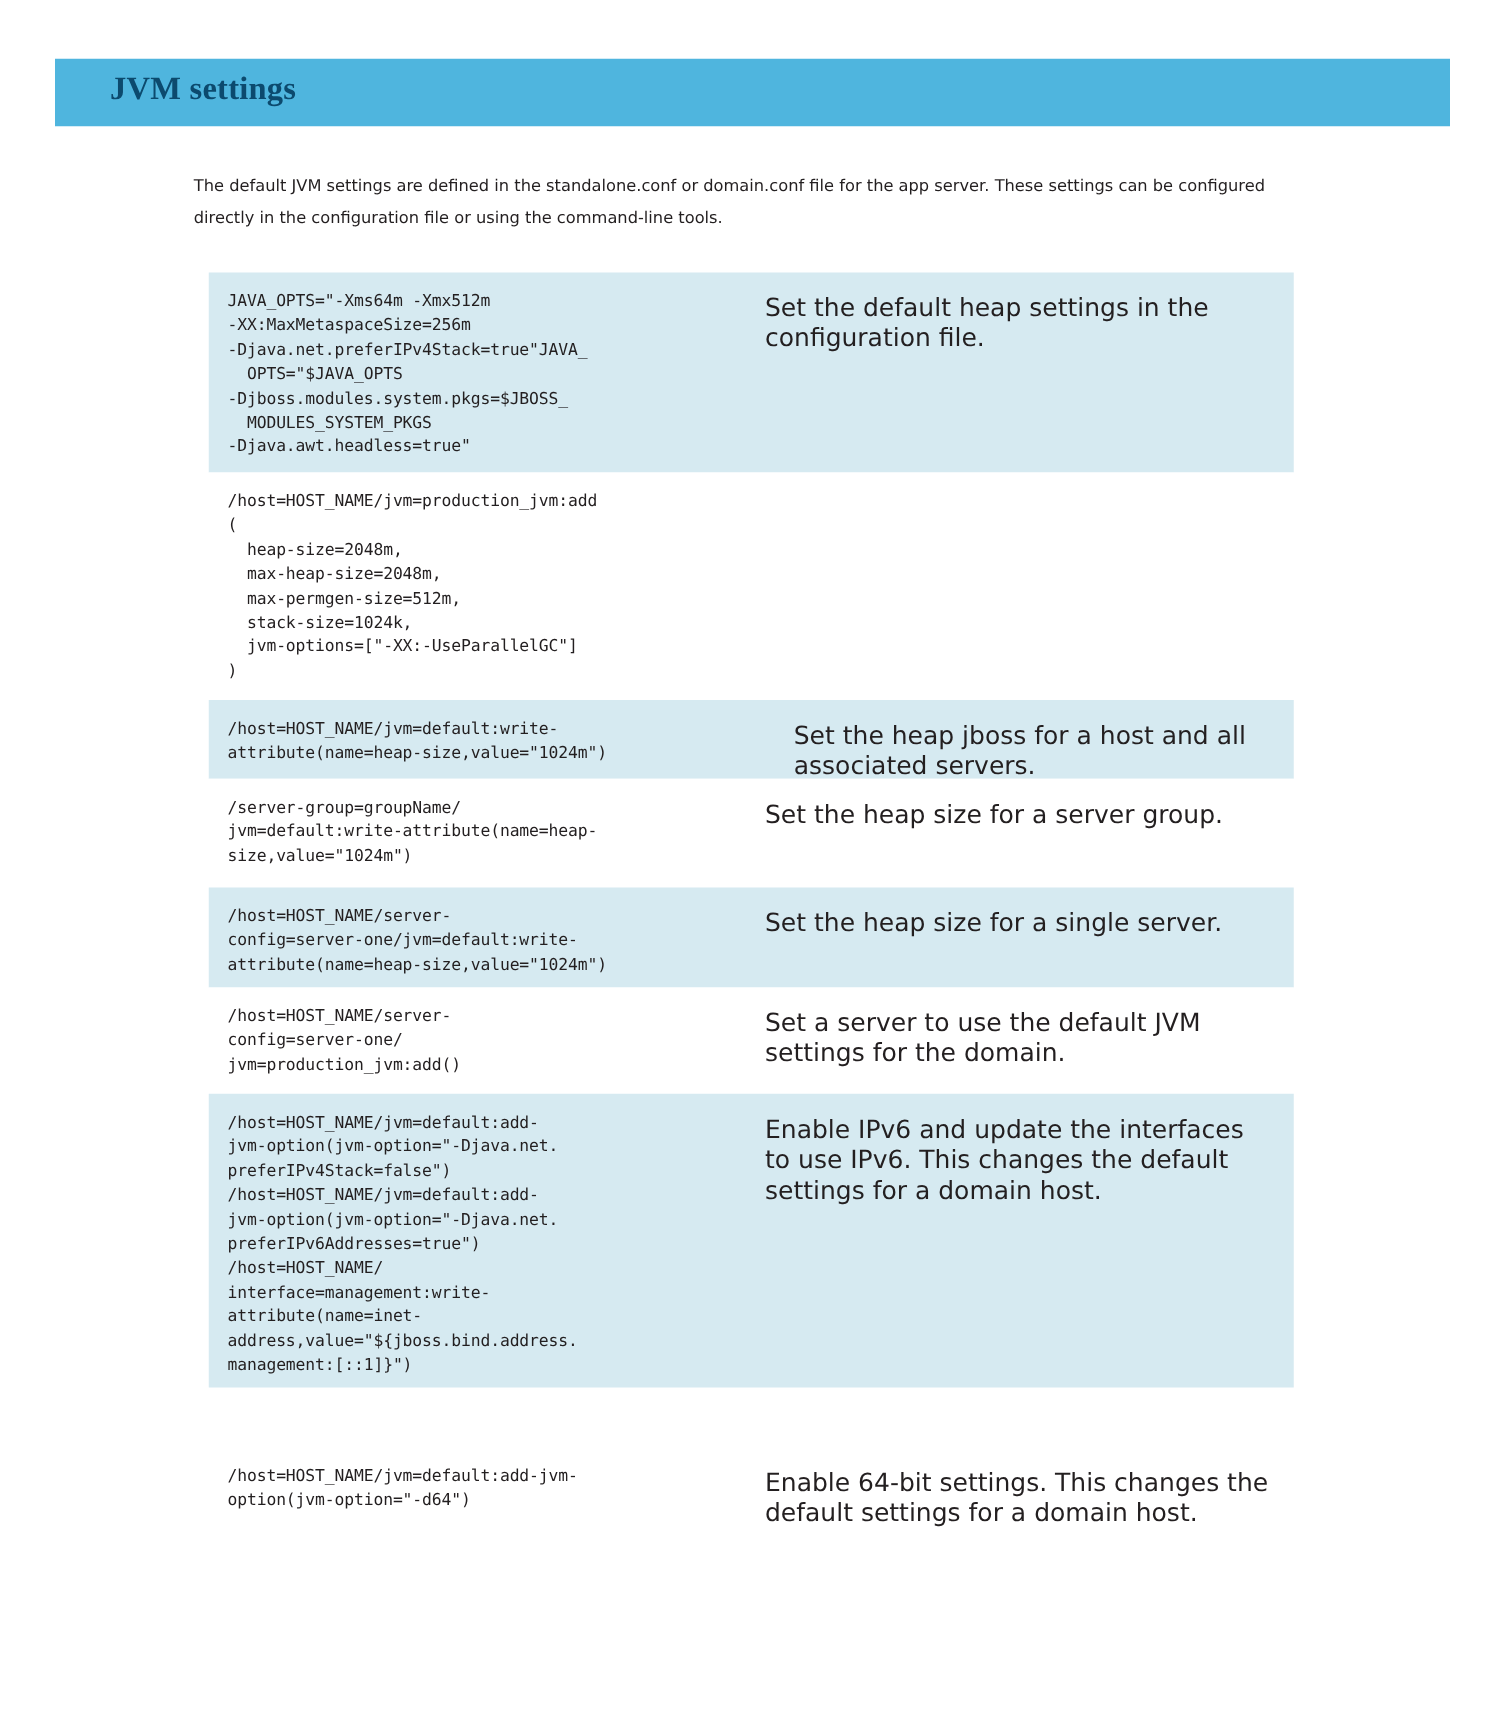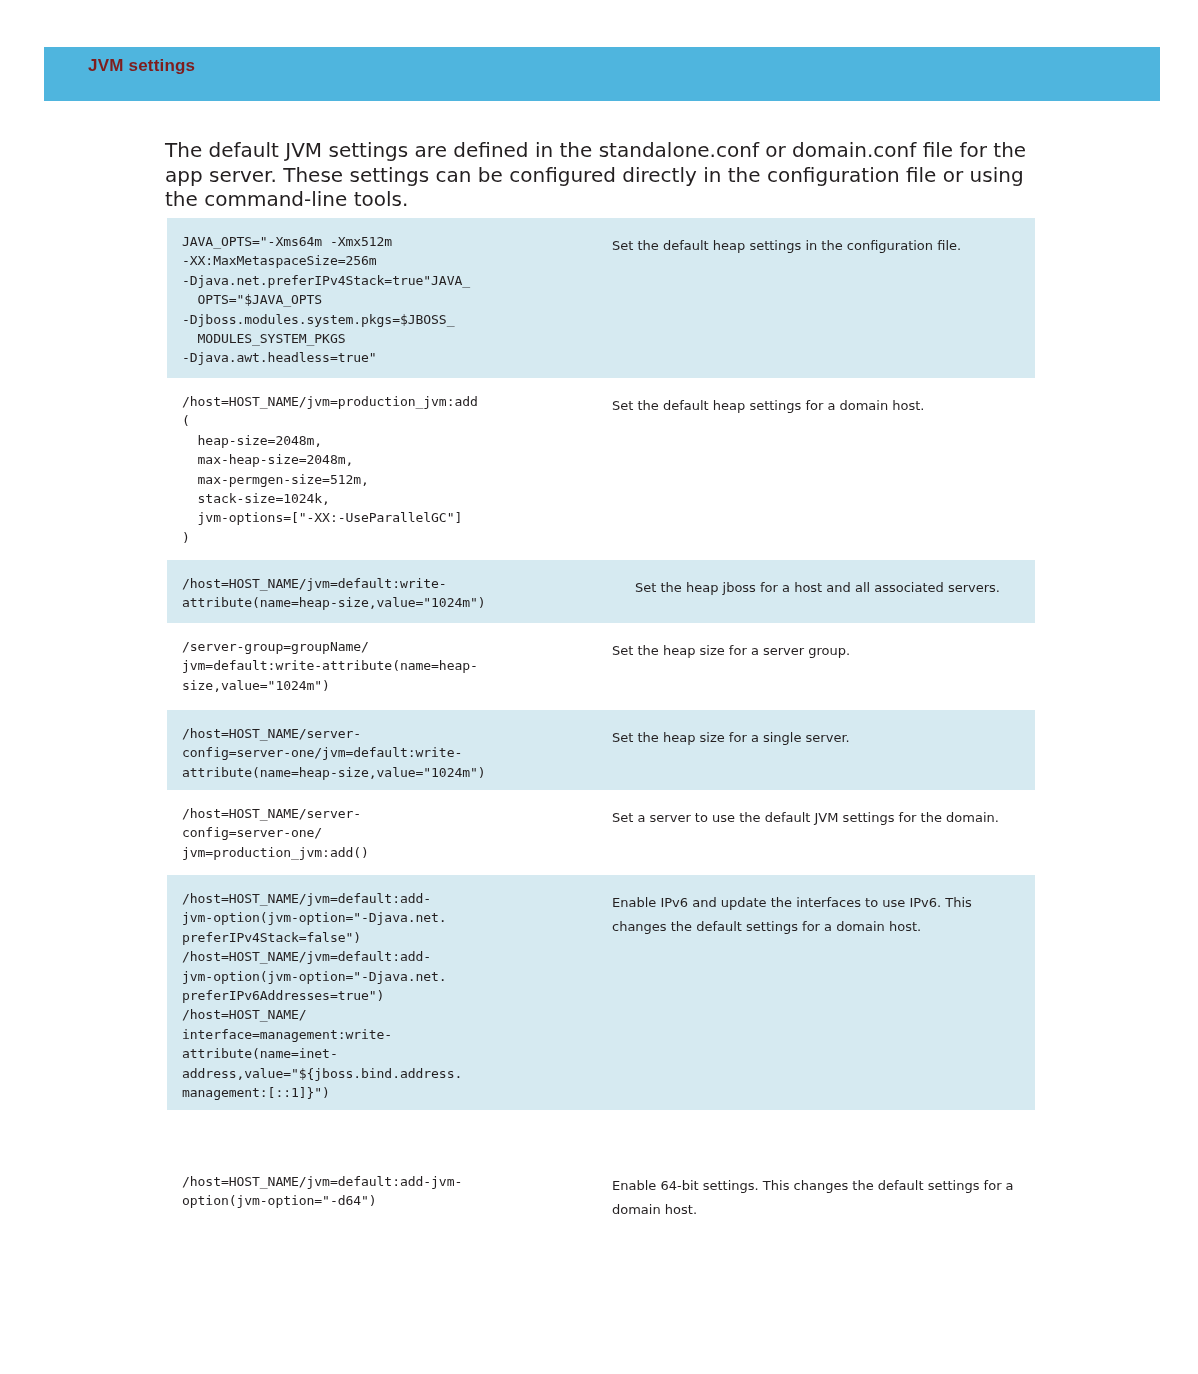--- a/index.html
+++ b/index.html
@@ -26,36 +26,36 @@
     left: 44px;
     top: 47px;
     width: 1116px;
     height: 54px;
     background: #4fb5de;
   }
   .banner-title {
     position: absolute;
     left: 44px;
     top: 9px;
-    font-family: Liberation Sans, sans-serif;
-    font-size: 17px;
+    font-family: Liberation Serif, serif;
+    font-size: 26px;
     font-weight: bold;
-    color: #7f1d1d;
+    color: #0c4a6e;
     letter-spacing: 0.2px;
     white-space: nowrap;
   }
 
   
   .intro {
     position: absolute;
-    left: 165px;
+    left: 155px;
     top: 138px;
     width: 864px;
     font-family: "DejaVu Sans", sans-serif;
-    font-size: 20px;
+    font-size: 13px;
     line-height: 24.6px;
     color: #231f20;
     font-weight: normal;
   }
 
   
   .table {
     position: absolute;
     left: 167px;
     top: 218px;
@@ -81,28 +81,28 @@
     line-height: 19.4px;
     color: #231f20;
     white-space: pre;
     letter-spacing: -0.1px;
   }
   .cell-desc {
     flex: 1 1 auto;
     box-sizing: border-box;
     padding: 16px 16px 14px 15px;
     font-family: "DejaVu Sans", sans-serif;
-    font-size: 13px;
+    font-size: 20px;
     line-height: 24.4px;
     color: #231f20;
   }
 
   
   .h1 { height: 160px; }
-  .h2 { height: 182px; }
+  .h2 { height: 182px; flex-direction: column; }
   .h3 { height: 63px; gap: 23px; }
   .h4 { height: 87px; }
   .h5 { height: 80px; }
   .h6 { height: 85px; }
   .h7 { height: 235px; justify-content: space-between; }
   .h8 { height: 90px; margin-top: 48px; }
 </style>
 </head>
 <body>
 

